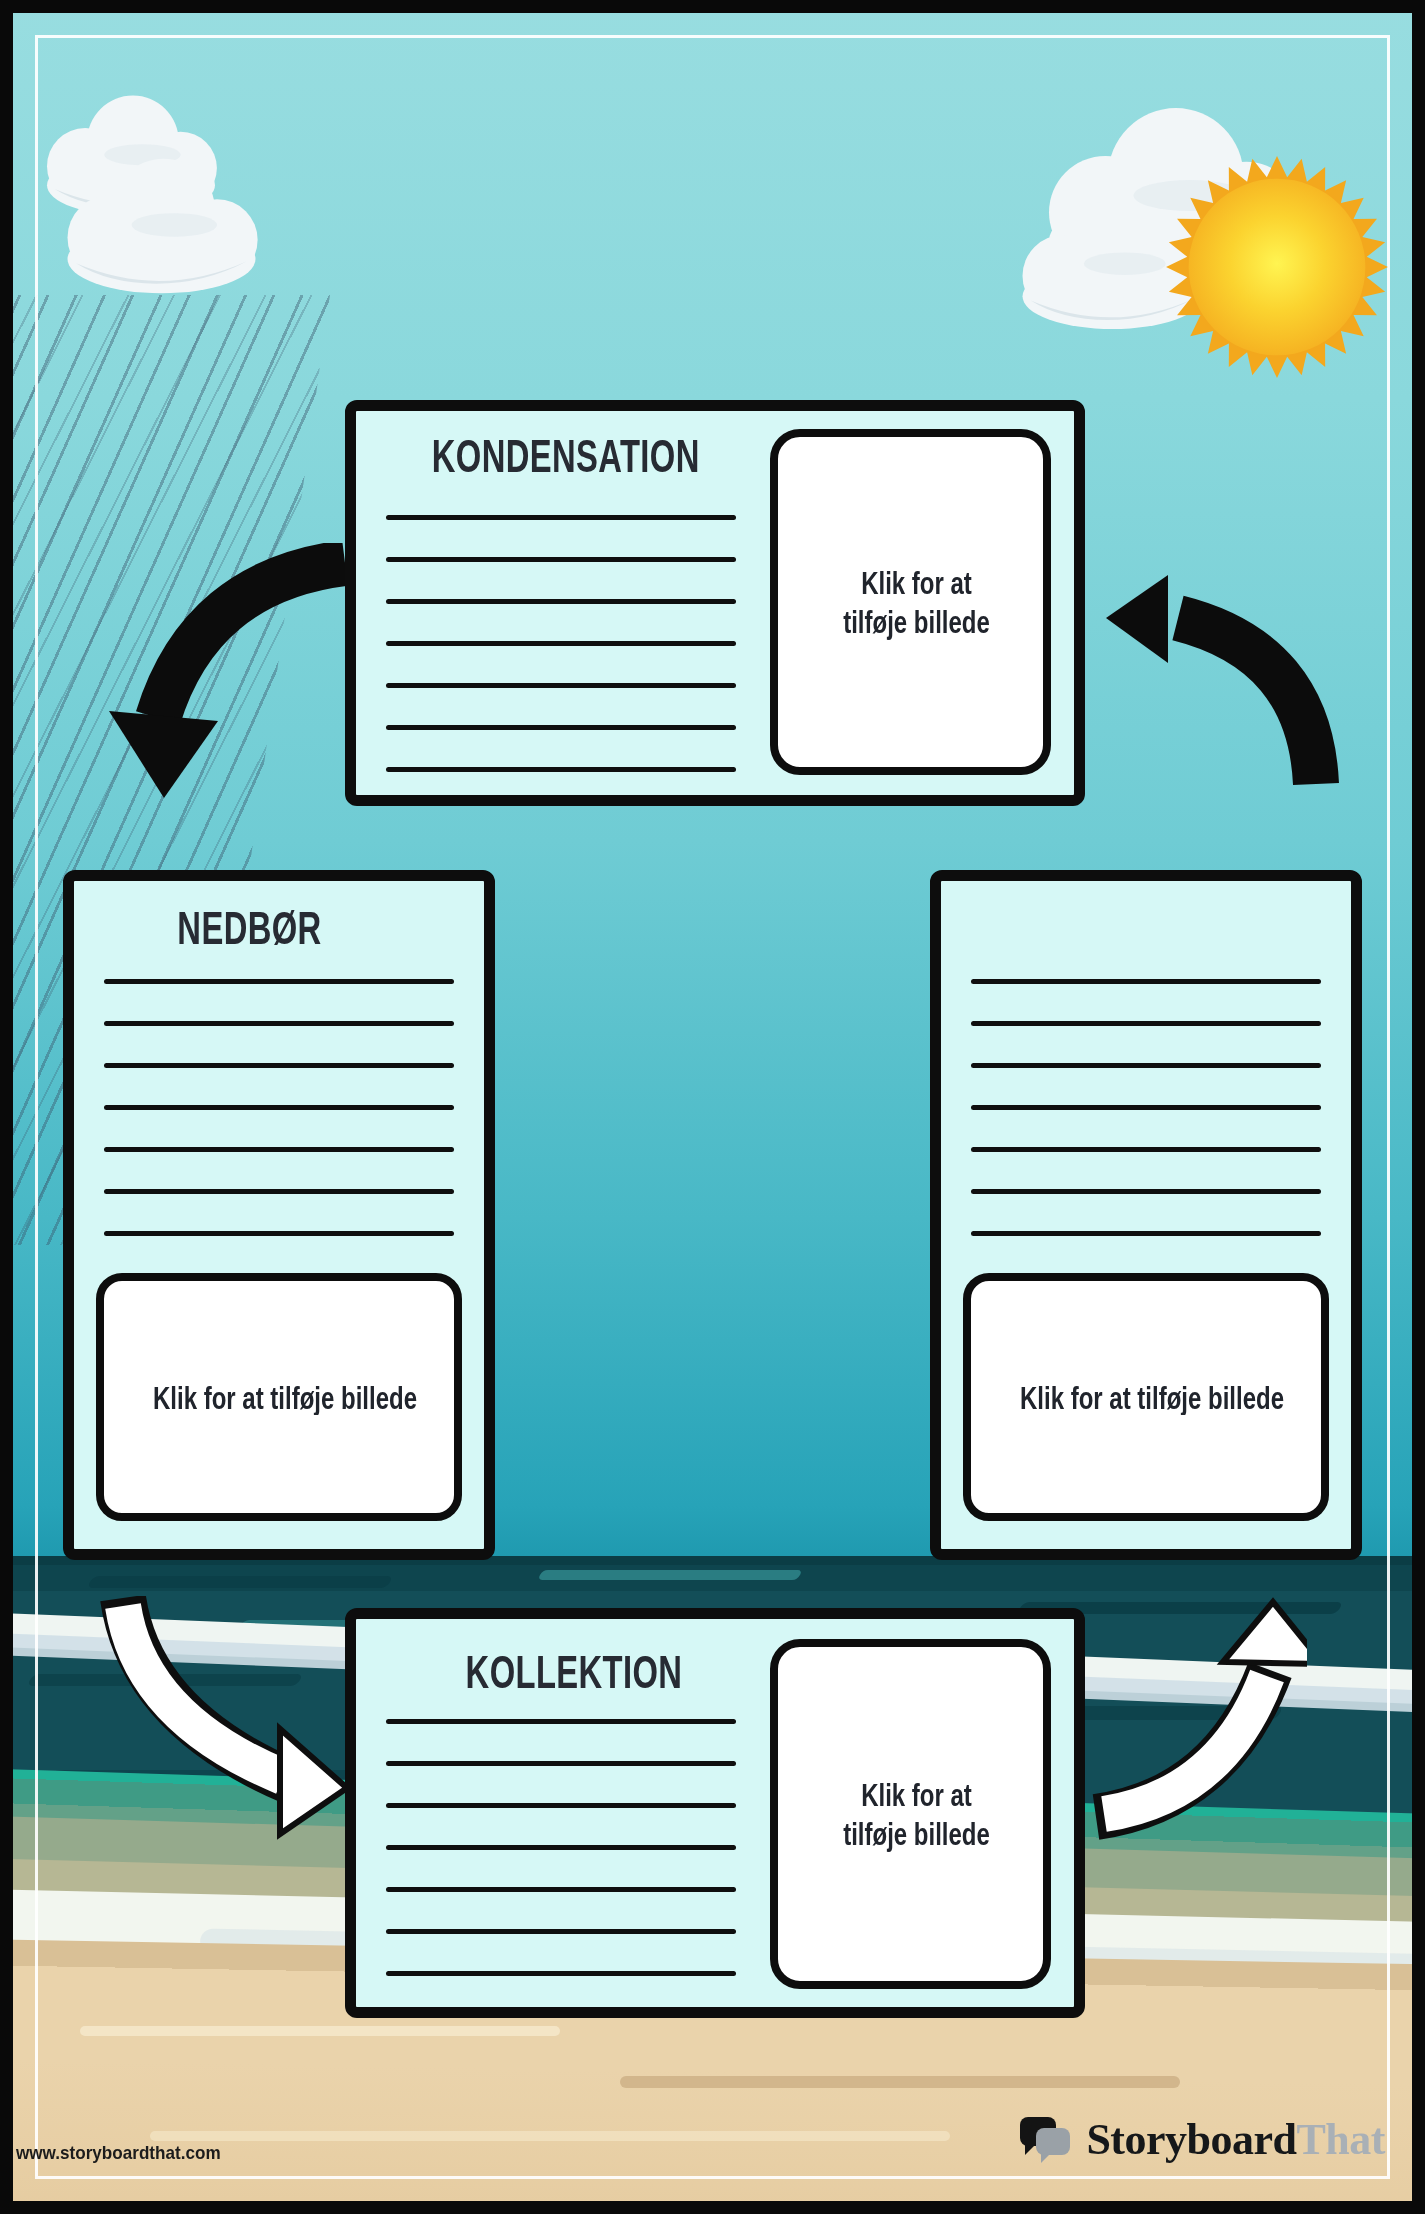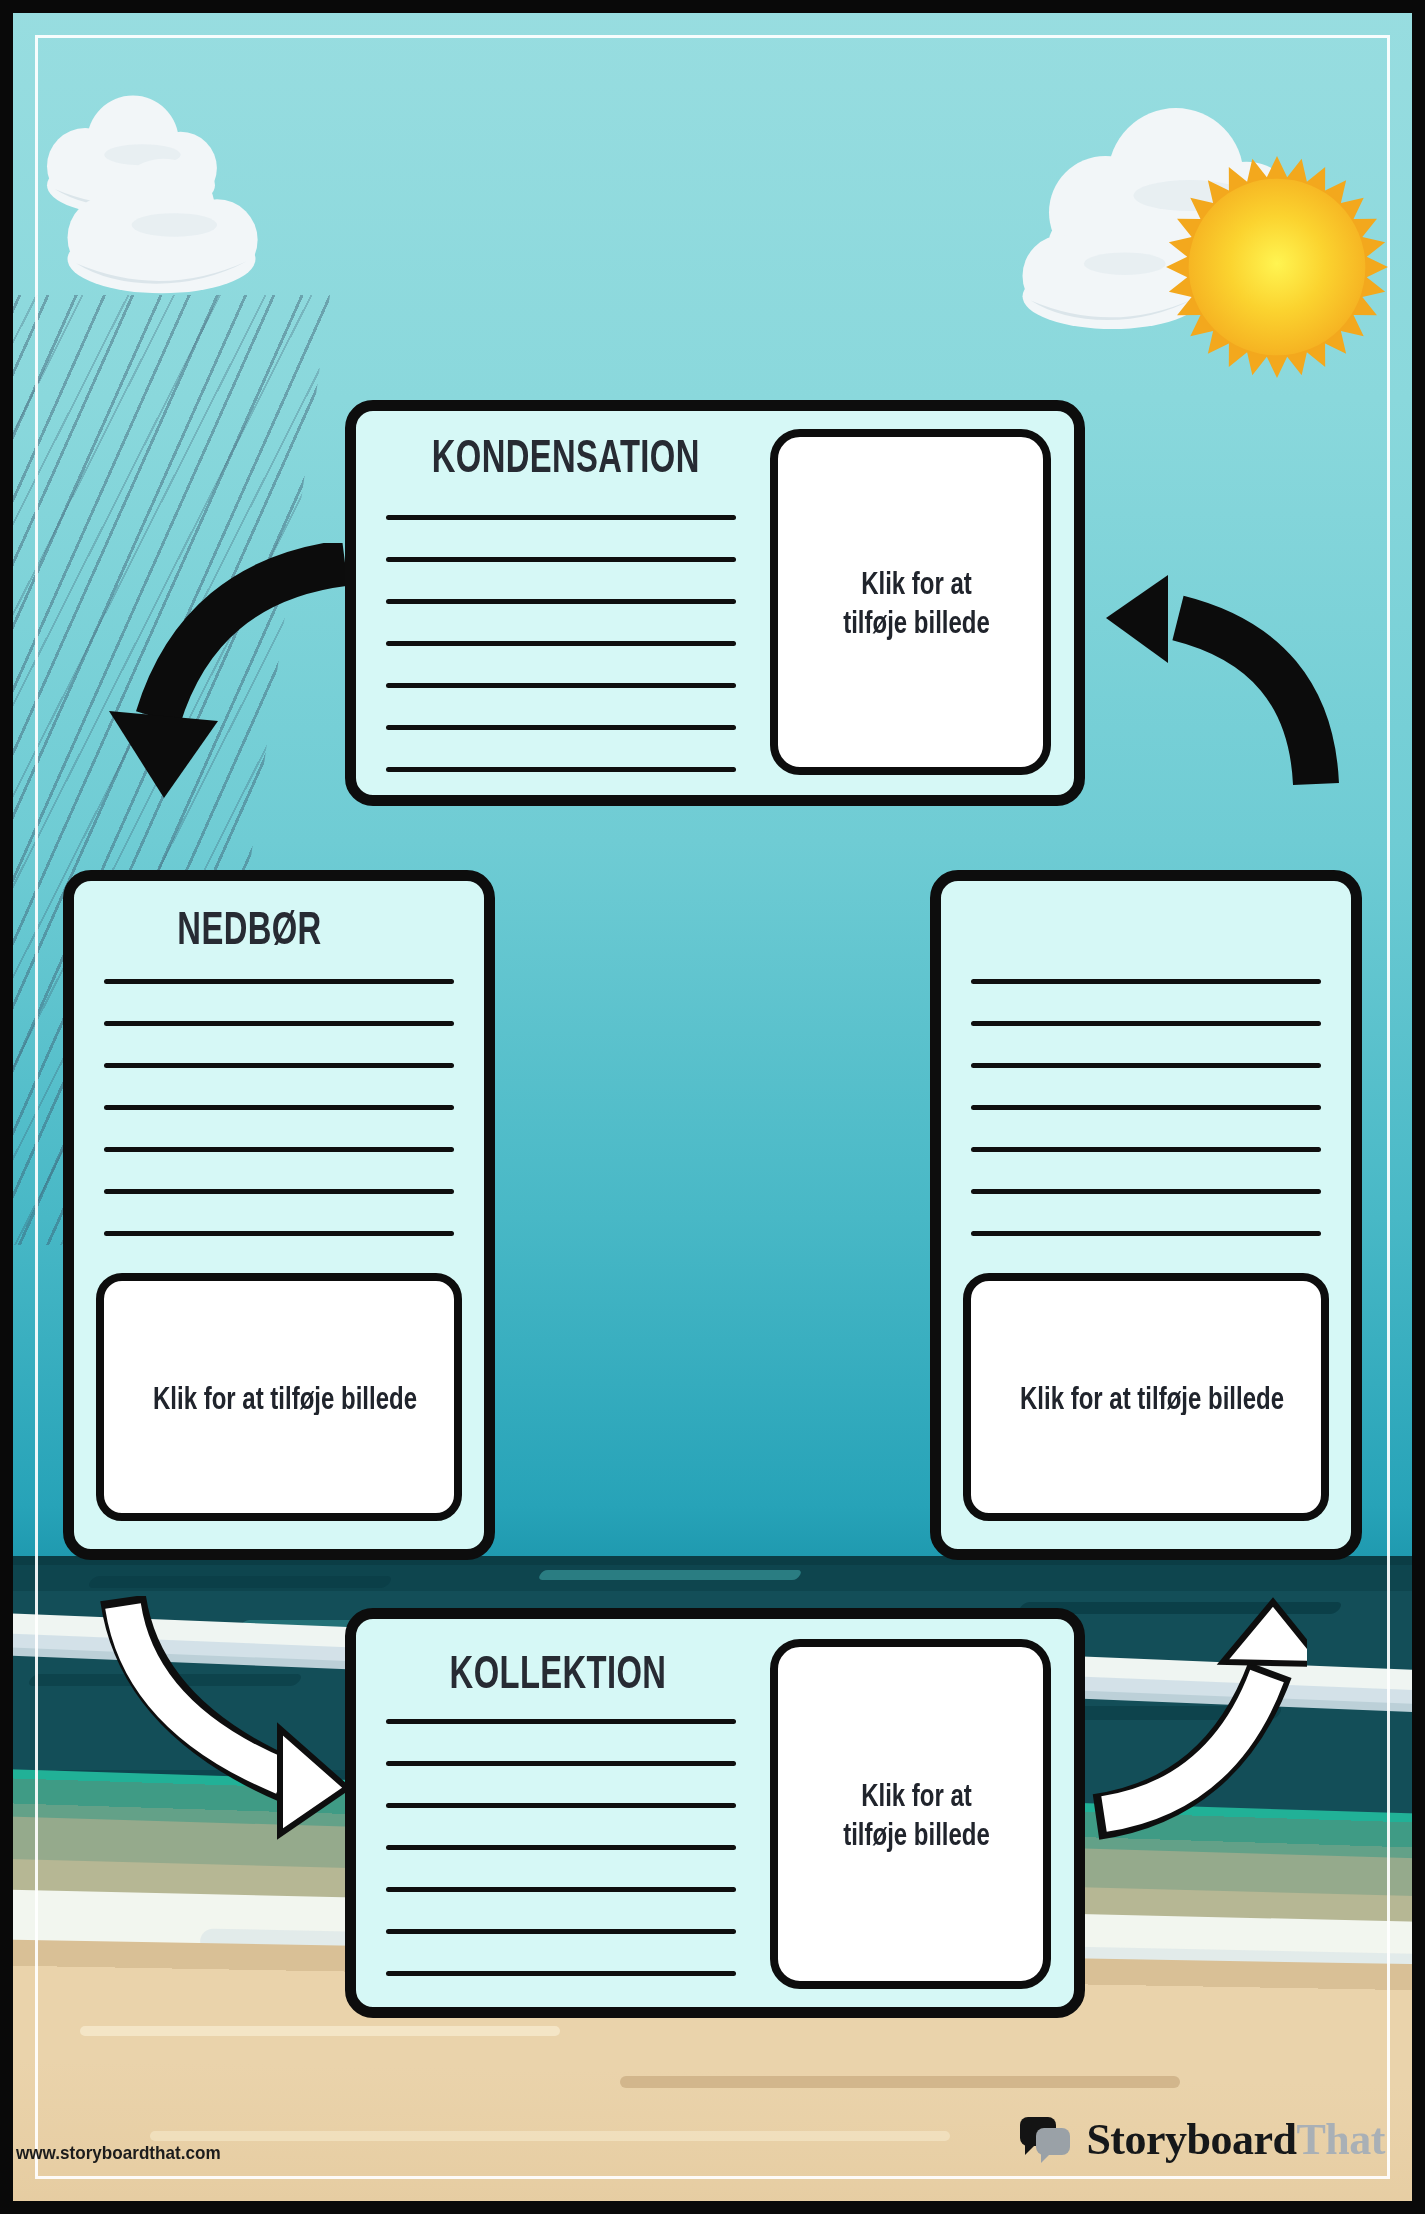--- a/index.html
+++ b/index.html
@@ -40,21 +40,21 @@
           border-top:13px solid #0b0b0b;border-bottom:13px solid #0b0b0b;z-index:4;overflow:hidden;
           text-align:center;box-sizing:border-box;}
   .banner-inner{display:block;margin-top:1px;font-weight:bold;font-size:67px;line-height:74px;color:#262b33;
                 transform:scale(0.8,1.05);transform-origin:50% 0;}
   
   .cloud{position:absolute;z-index:5;}
   .sun{position:absolute;left:1164px;top:154px;width:226px;height:226px;z-index:5;}
   
   .arrow{position:absolute;z-index:5;}
   
-  .panel{position:absolute;background:#d6f8f6;border:11px solid #0d0d0d;border-radius:28px;z-index:6;box-sizing:border-box;}
+  .panel{position:absolute;background:#d6f8f6;border:11px solid #0d0d0d;border-radius:12px;z-index:6;box-sizing:border-box;}
   .panel-title{position:absolute;text-align:center;}
   .cond{display:inline-block;transform:scale(0.78,1.08);transform-origin:50% 50%;font-weight:bold;color:#272b33;white-space:nowrap;}
   .panel-title .cond{font-size:42px;letter-spacing:.5px;}
   .lines-region{position:absolute;}
   .rule-line{height:5px;background:#0f0f0f;border-radius:2.5px;margin-bottom:37px;}
   .img-placeholder{position:absolute;background:#ffffff;border:8px solid #0d0d0d;border-radius:30px;box-sizing:border-box;
                    display:flex;align-items:center;justify-content:center;text-align:center;padding-left:12px;}
   .ph-text{font-size:30px;line-height:37px;color:#20242c;font-weight:bold;transform:scale(0.8,1.06);}
   .ph-wrap{width:215px;white-space:normal;}
   
@@ -215,21 +215,21 @@
         <div class="rule-line"></div>
         <div class="rule-line"></div>
         <div class="rule-line"></div>
       </div>
     <div class="img-placeholder" style="left:22px;top:392px;width:366px;height:248px;border-radius:26px">
       <span class="cond ph-text">Klik for at tilføje billede</span>
     </div>
   </section>
 
   <section class="panel" style="left:345px;top:1608px;width:740px;height:410px">
-    <div class="panel-title" style="left:12px;top:30px;width:380px">
+    <div class="panel-title" style="left:28px;top:30px;width:380px">
       <span class="cond">KOLLEKTION</span>
     </div>
     <div class="lines-region" style="left:30px;top:100px;width:350px">
         <div class="rule-line"></div>
         <div class="rule-line"></div>
         <div class="rule-line"></div>
         <div class="rule-line"></div>
         <div class="rule-line"></div>
         <div class="rule-line"></div>
         <div class="rule-line"></div>

